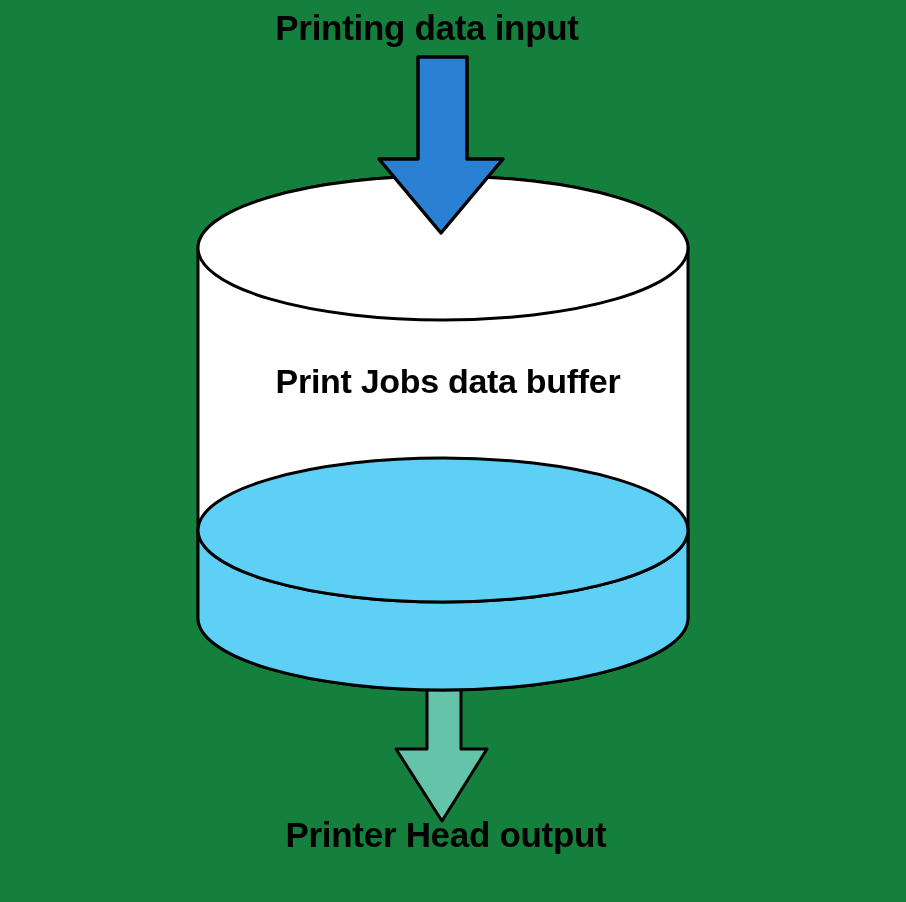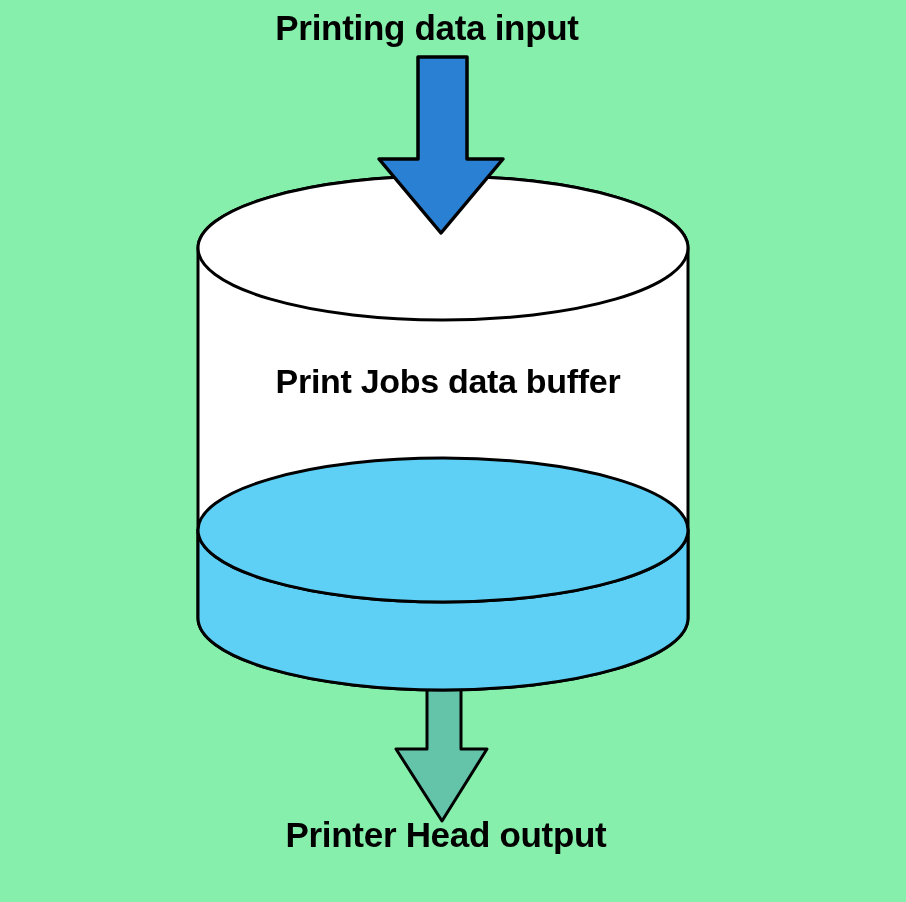--- a/index.html
+++ b/index.html
@@ -4,21 +4,21 @@
 <style>
   html, body {
     margin: 0;
     padding: 0;
     background: #ffffff;
   }
   .canvas {
     position: relative;
     width: 906px;
     height: 902px;
-    background: #86efac;
+    background: #15803d;
     overflow: hidden;
     font-family: "Liberation Sans", sans-serif;
   }
   svg { display: block; }
   .outline {
     stroke: #000000;
     stroke-linejoin: round;
   }
   .cyl {
     fill: #ffffff;

